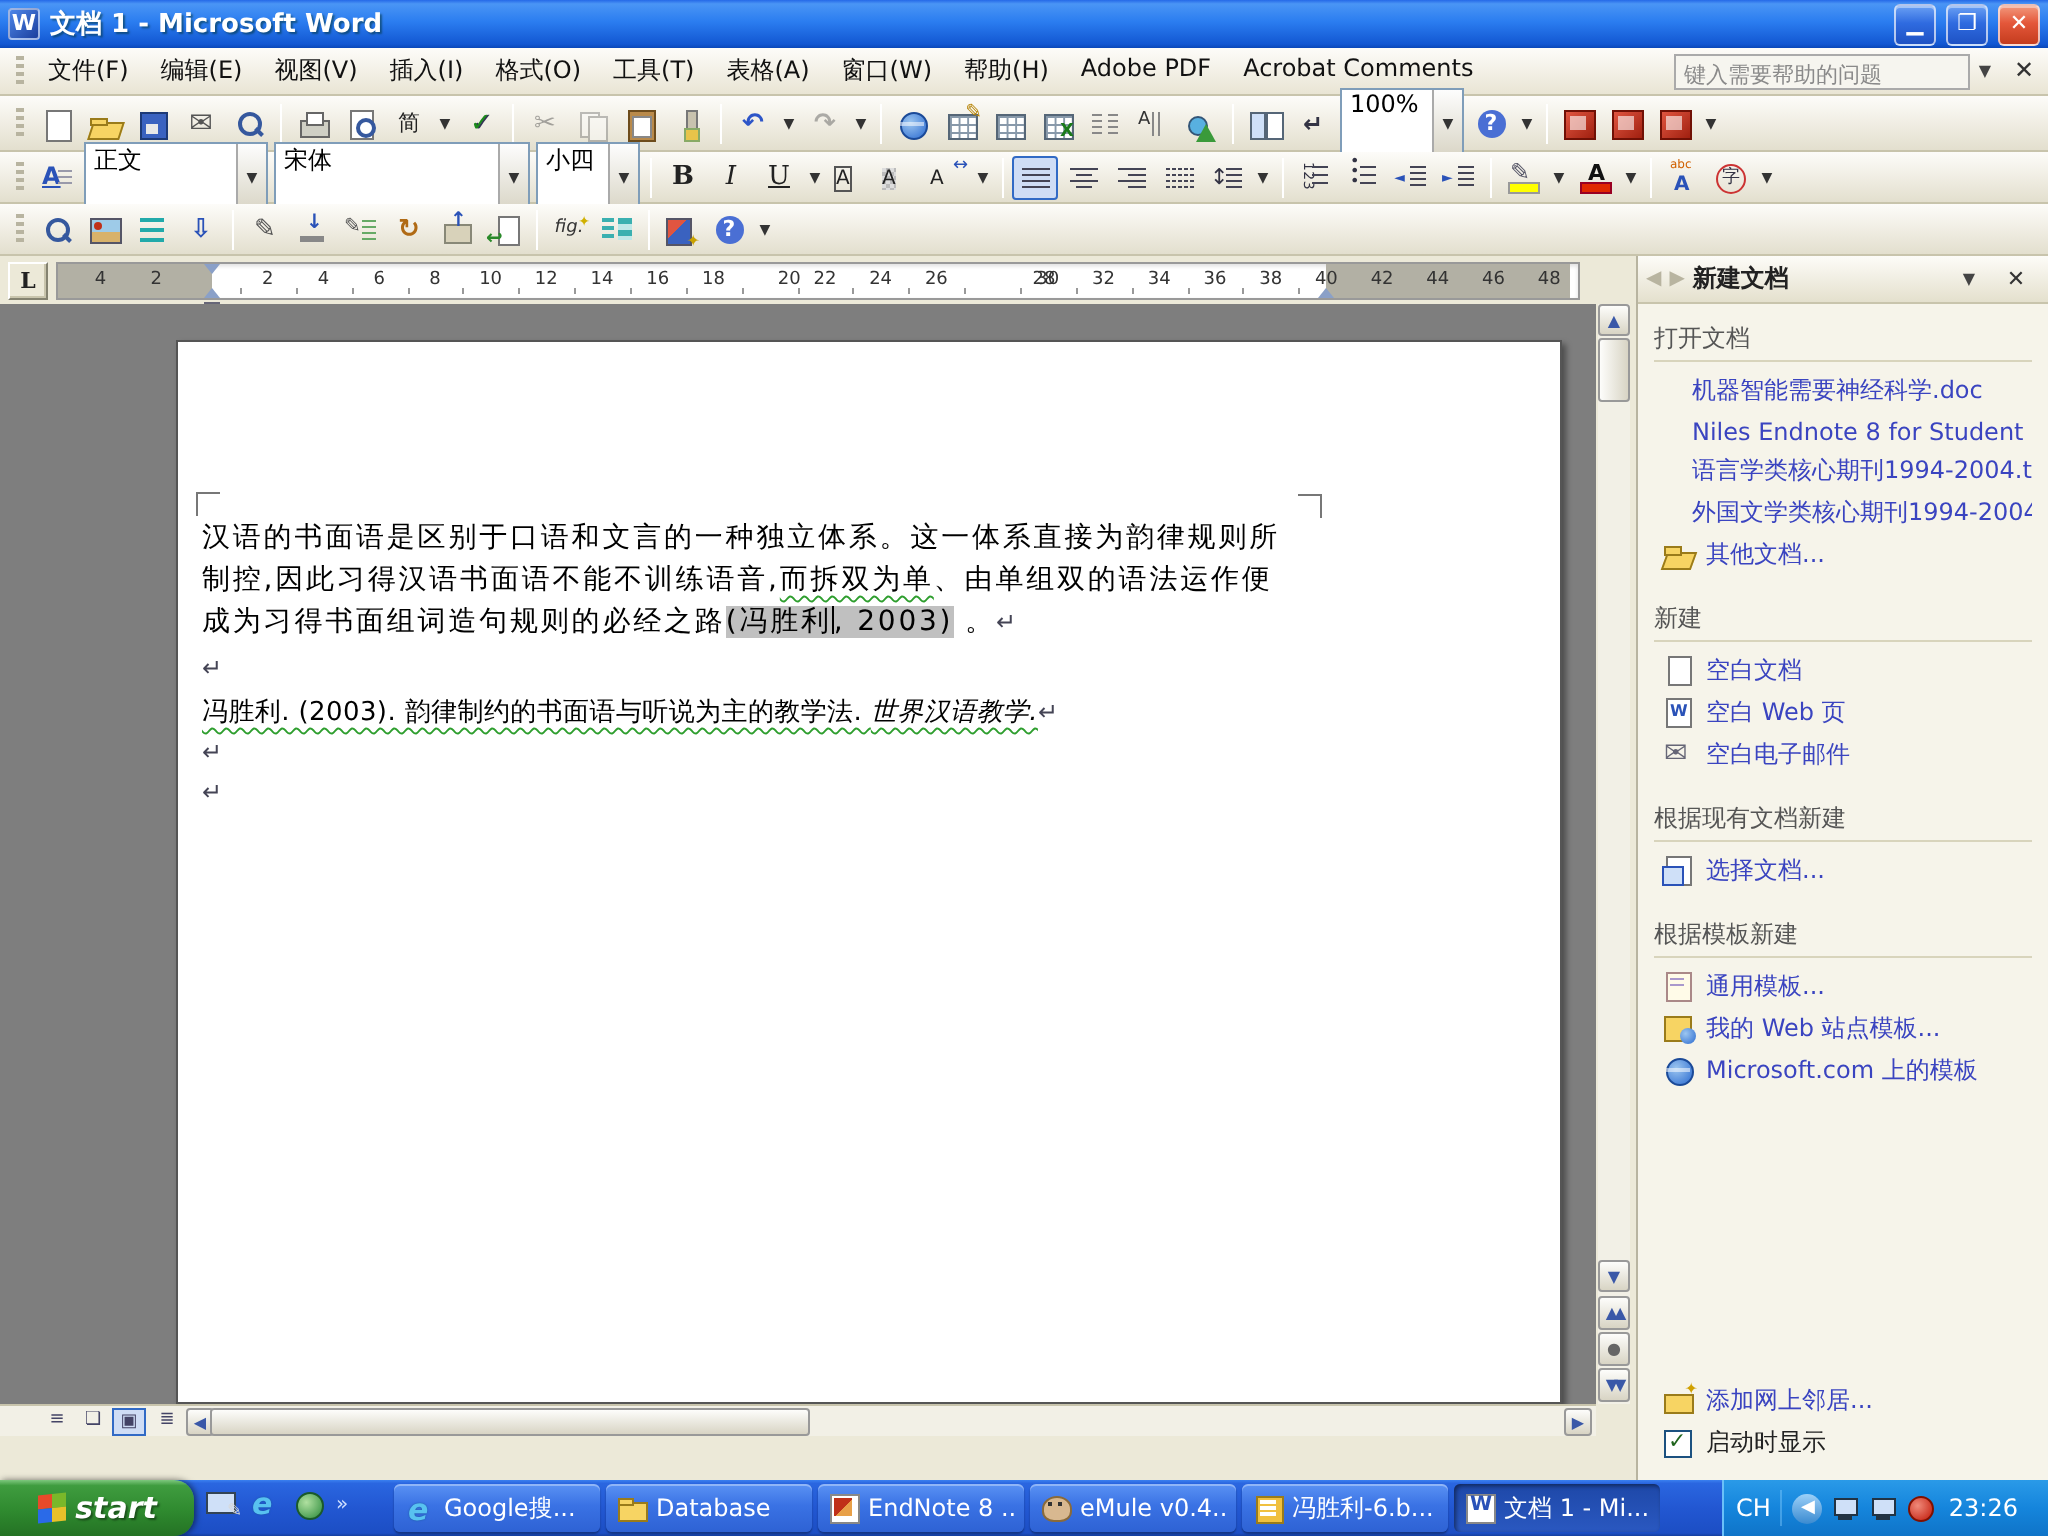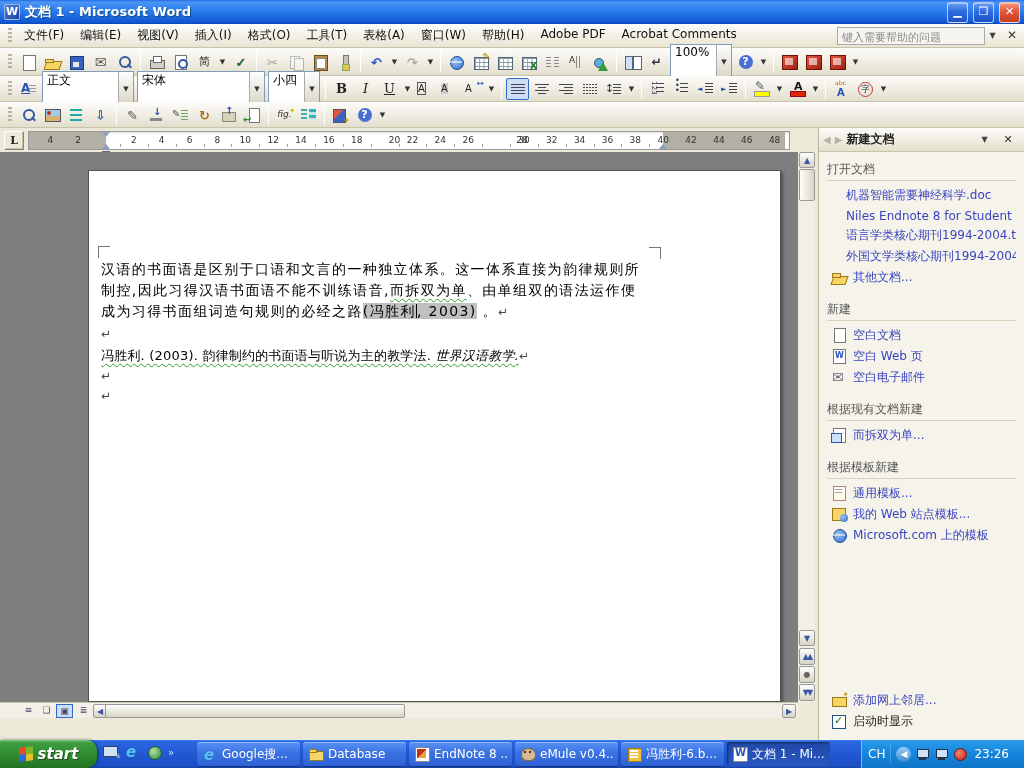--- a/index.html
+++ b/index.html
@@ -708,21 +708,21 @@
             </div>
             <div class="tp-item">
               <span class="pi email-icon"></span>
               <span class="lbl">空白电子邮件</span>
             </div>
           </div>
           <div class="tp-sec">
             <div class="tp-sec-header">根据现有文档新建</div>
             <div class="tp-item">
               <span class="pi choose-doc-icon"></span>
-              <span class="lbl">而拆双为单...</span>
+              <span class="lbl">选择文档...</span>
             </div>
           </div>
           <div class="tp-sec">
             <div class="tp-sec-header">根据模板新建</div>
             <div class="tp-item">
               <span class="pi general-template-icon"></span>
               <span class="lbl">通用模板...</span>
             </div>
             <div class="tp-item">
               <span class="pi web-template-icon"></span>

